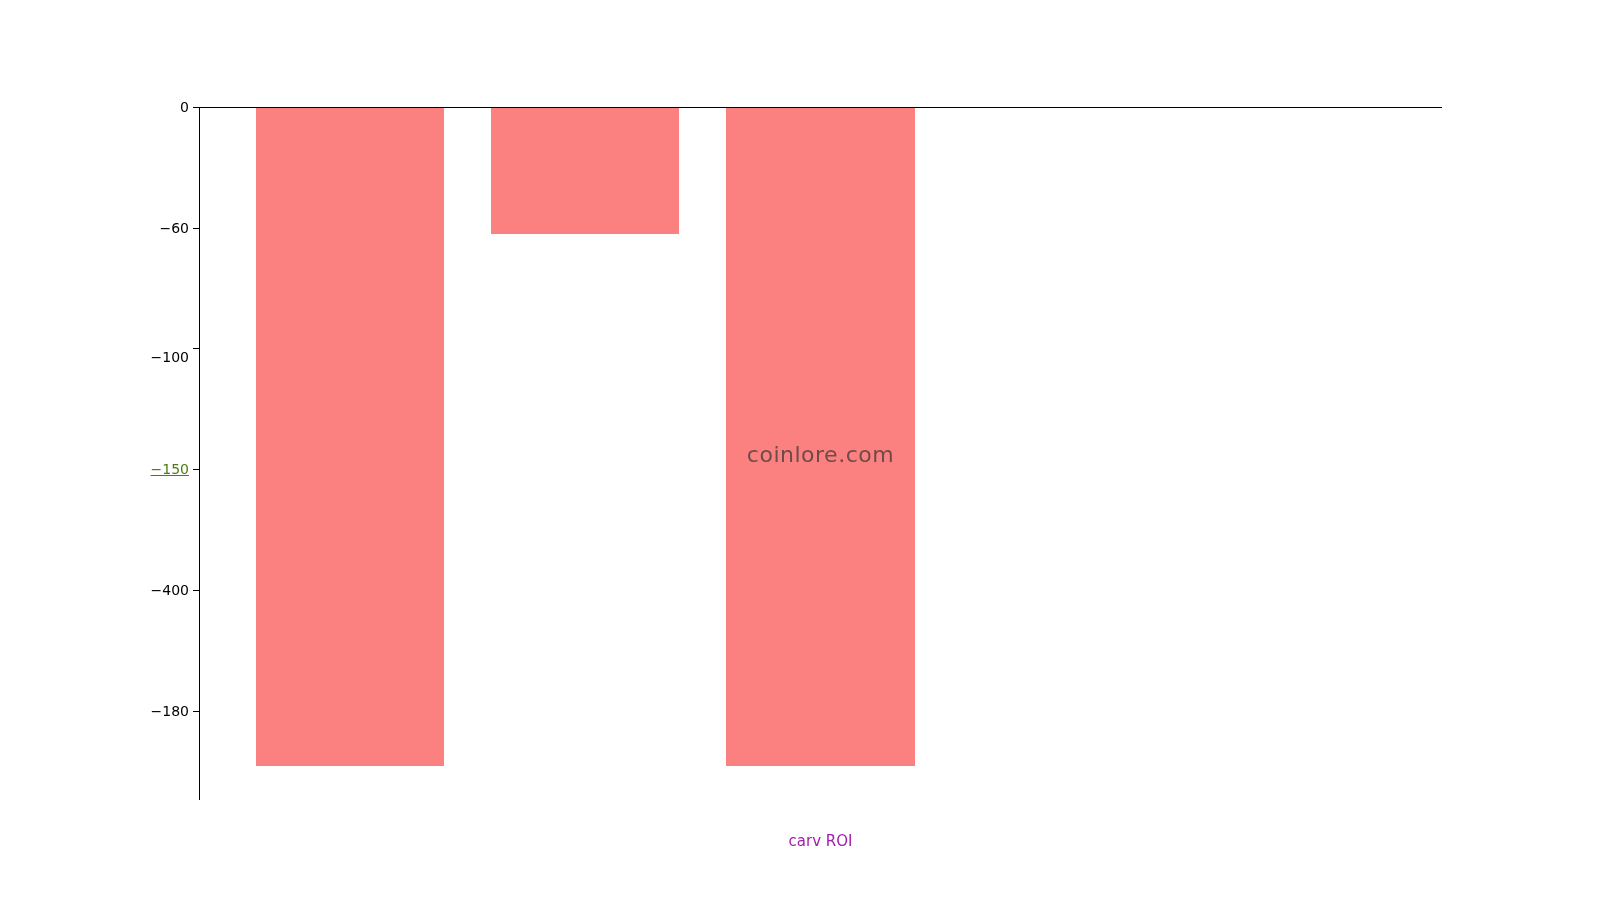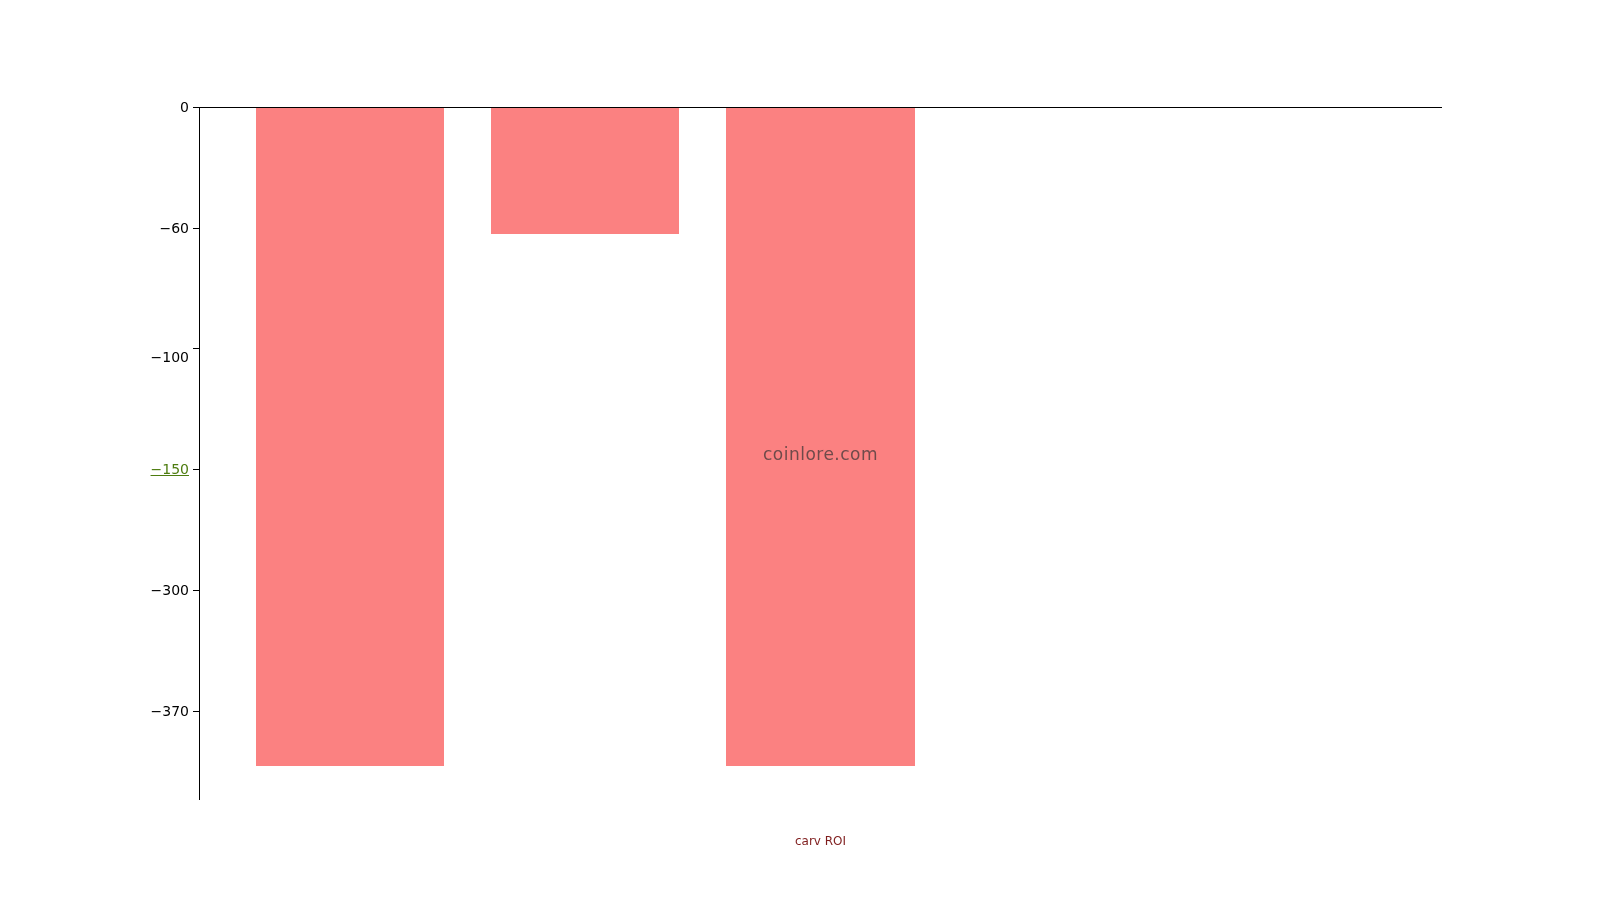--- a/index.html
+++ b/index.html
@@ -44,29 +44,29 @@
     font-size: 14px;
     line-height: 14px;
     color: #000000;
     text-align: right;
     width: 60px;
     transform: translateY(-50%);
     white-space: nowrap;
   }
   .watermark {
     position: absolute;
-    font-size: 17px;
+    font-size: 22px;
     transform: translate(-50%, -50%);
     white-space: nowrap;
     letter-spacing: 0.5px;
   }
   .xlabel {
     position: absolute;
-    font-size: 12px;
-    color: #7f1d1d;
+    font-size: 15px;
+    color: #a21caf;
     transform: translate(-50%, -50%);
     white-space: nowrap;
   }
 </style>
 </head>
 <body>
 
 <div class="figure">
   <div class="plot-area">
     <div class="y-spine" id="y-spine" style="left: 199px; top: 107px; height: 693px; background: rgb(0, 0, 0);"></div>
@@ -74,23 +74,23 @@
     <div id="yticks">
         <div class="ytick-mark" style="left: 193px; top: 107px; background: rgb(0, 0, 0);"></div>
         <div class="ytick-label" style="left: 129px; top: 107px; color: rgb(0, 0, 0);">0</div>
         <div class="ytick-mark" style="left: 193px; top: 227.732px; background: rgb(0, 0, 0);"></div>
         <div class="ytick-label" style="left: 129px; top: 227.732px; color: rgb(0, 0, 0);">−60</div>
         <div class="ytick-mark" style="left: 193px; top: 348.463px; background: rgb(0, 0, 0);"></div>
         <div class="ytick-label" style="left: 129px; top: 348.463px; color: rgb(0, 0, 0); margin-top: 9px;">−100</div>
         <div class="ytick-mark" style="left: 193px; top: 469.195px; background: rgb(0, 0, 0);"></div>
         <div class="ytick-label" style="left: 129px; top: 469.195px; color: #4d7c0f; text-decoration: underline;">−150</div>
         <div class="ytick-mark" style="left: 193px; top: 589.927px; background: rgb(0, 0, 0);"></div>
-        <div class="ytick-label" style="left: 129px; top: 589.927px; color: rgb(0, 0, 0);">−300</div>
+        <div class="ytick-label" style="left: 129px; top: 589.927px; color: rgb(0, 0, 0);">−400</div>
         <div class="ytick-mark" style="left: 193px; top: 710.659px; background: rgb(0, 0, 0);"></div>
-        <div class="ytick-label" style="left: 129px; top: 710.659px; color: rgb(0, 0, 0);">−370</div>
+        <div class="ytick-label" style="left: 129px; top: 710.659px; color: rgb(0, 0, 0);">−180</div>
       </div>
     <div id="bars">
         <div class="bar" style="left: 255.5px; top: 108px; width: 188.333px; height: 658.195px; background: rgb(251, 129, 129);"></div>
         <div class="bar" style="left: 490.917px; top: 108px; width: 188.333px; height: 126.251px; background: rgb(251, 129, 129);"></div>
         <div class="bar" style="left: 726.333px; top: 108px; width: 188.333px; height: 658.195px; background: rgb(251, 129, 129);"></div>
       </div>
     <div class="watermark" id="watermark" style="left: 820.5px; top: 453.5px; color: rgba(51, 51, 51, 0.7);">coinlore.com</div>
   </div>
   <div class="xlabel" id="xlabel" style="left: 820.5px; top: 841px;">carv ROI</div>
 </div>

